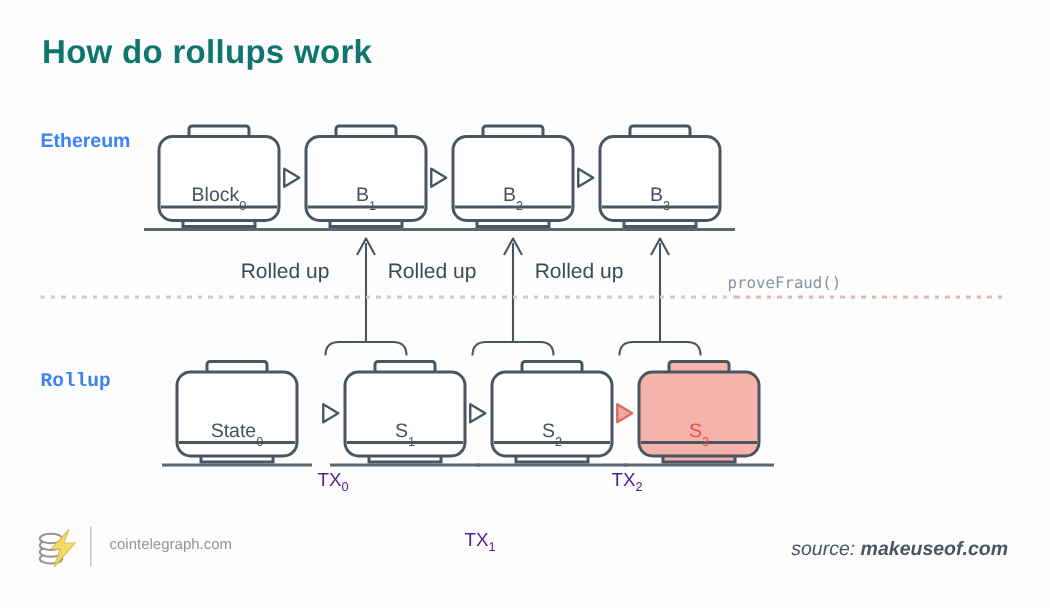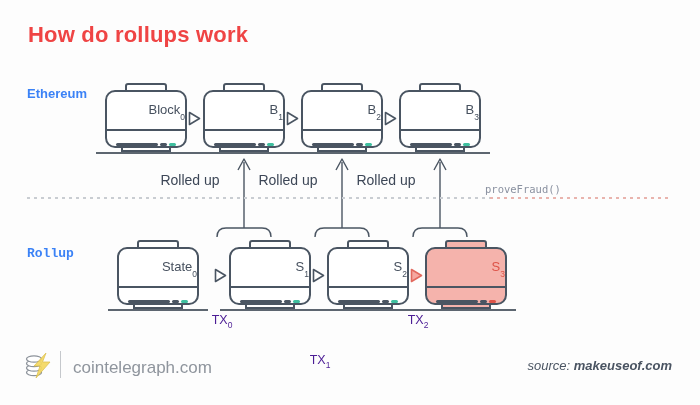--- a/index.html
+++ b/index.html
@@ -2,38 +2,38 @@
 <html><head>
 <meta charset="utf-8">
 <style>
   html,body{margin:0;padding:0;}
   #page{
     position:relative;width:700px;height:405px;background:#fdfdfd;overflow:hidden;
     font-family:"Liberation Sans","DejaVu Sans",sans-serif;
   }
   #title{
     position:absolute;left:28px;top:22px;font-size:22px;font-weight:700;
-    color:#ef4444;letter-spacing:.2px;
+    color:#0f766e;letter-spacing:.2px;
   }
   .row-label{
     position:absolute;left:27px;font-size:13px;font-weight:700;color:#3b82f6;
   }
   
   .case{position:absolute;width:82px;height:74px;}
   .case .handle{
     position:absolute;left:50%;transform:translateX(-50%);top:0;width:42px;height:13px;
     border:2px solid #4a5562;border-radius:3px;background:#fff;box-sizing:border-box;z-index:1;
   }
   .case .cbody{
     position:absolute;left:0;top:7px;width:82px;height:58px;border:2px solid #4a5562;
     border-radius:10px;background:#fff;box-sizing:border-box;z-index:2;overflow:hidden;
   }
   .case .case-label{
-    height:25px;display:flex;align-items:flex-end;justify-content:flex-end;
-    font-size:13px;color:#46505e;padding-bottom:12px;
+    height:25px;display:flex;align-items:flex-end;justify-content:center;
+    font-size:13px;color:#46505e;padding-bottom:0;margin-top:20px;
   }
   .case .case-label sub{font-size:8.5px;line-height:0;}
   .case .dash-area{
     border-top:2px solid #4a5562;height:27px;display:flex;align-items:center;
     justify-content:space-between;padding:0 9px;
   }
   .dash{height:2.5px;background:#4a5562;border-radius:2px;}
   .dash.long{width:42px;}
   .dash.short{width:7px;}
   .dash.teal{background:#3fbf9f;}
@@ -71,21 +71,21 @@
   .dashed-line.gray{
     left:27px;width:463px;
     background:repeating-linear-gradient(to right,#c9cdd2 0 3px,transparent 3px 7px);
   }
   .dashed-line.pink{
     left:490px;width:182px;
     background:repeating-linear-gradient(to right,#e9b4ae 0 3px,transparent 3px 7px);
   }
   
   #footer-divider{position:absolute;left:60px;top:351px;width:1px;height:27px;background:#c5c8cc;}
-  #site-text{position:absolute;left:73px;top:358px;font-size:17px;color:#8f959d;}
+  #site-text{position:absolute;left:73px;top:358px;font-size:10px;color:#8f959d;}
   #source-text{
     position:absolute;right:28px;top:358px;font-size:13px;font-style:italic;color:#4a5462;
   }
   #source-text .src-name{font-weight:700;}
   #ct-logo{position:absolute;left:24px;top:351px;}
 </style>
 </head>
 <body>
 
 <div id="page">

